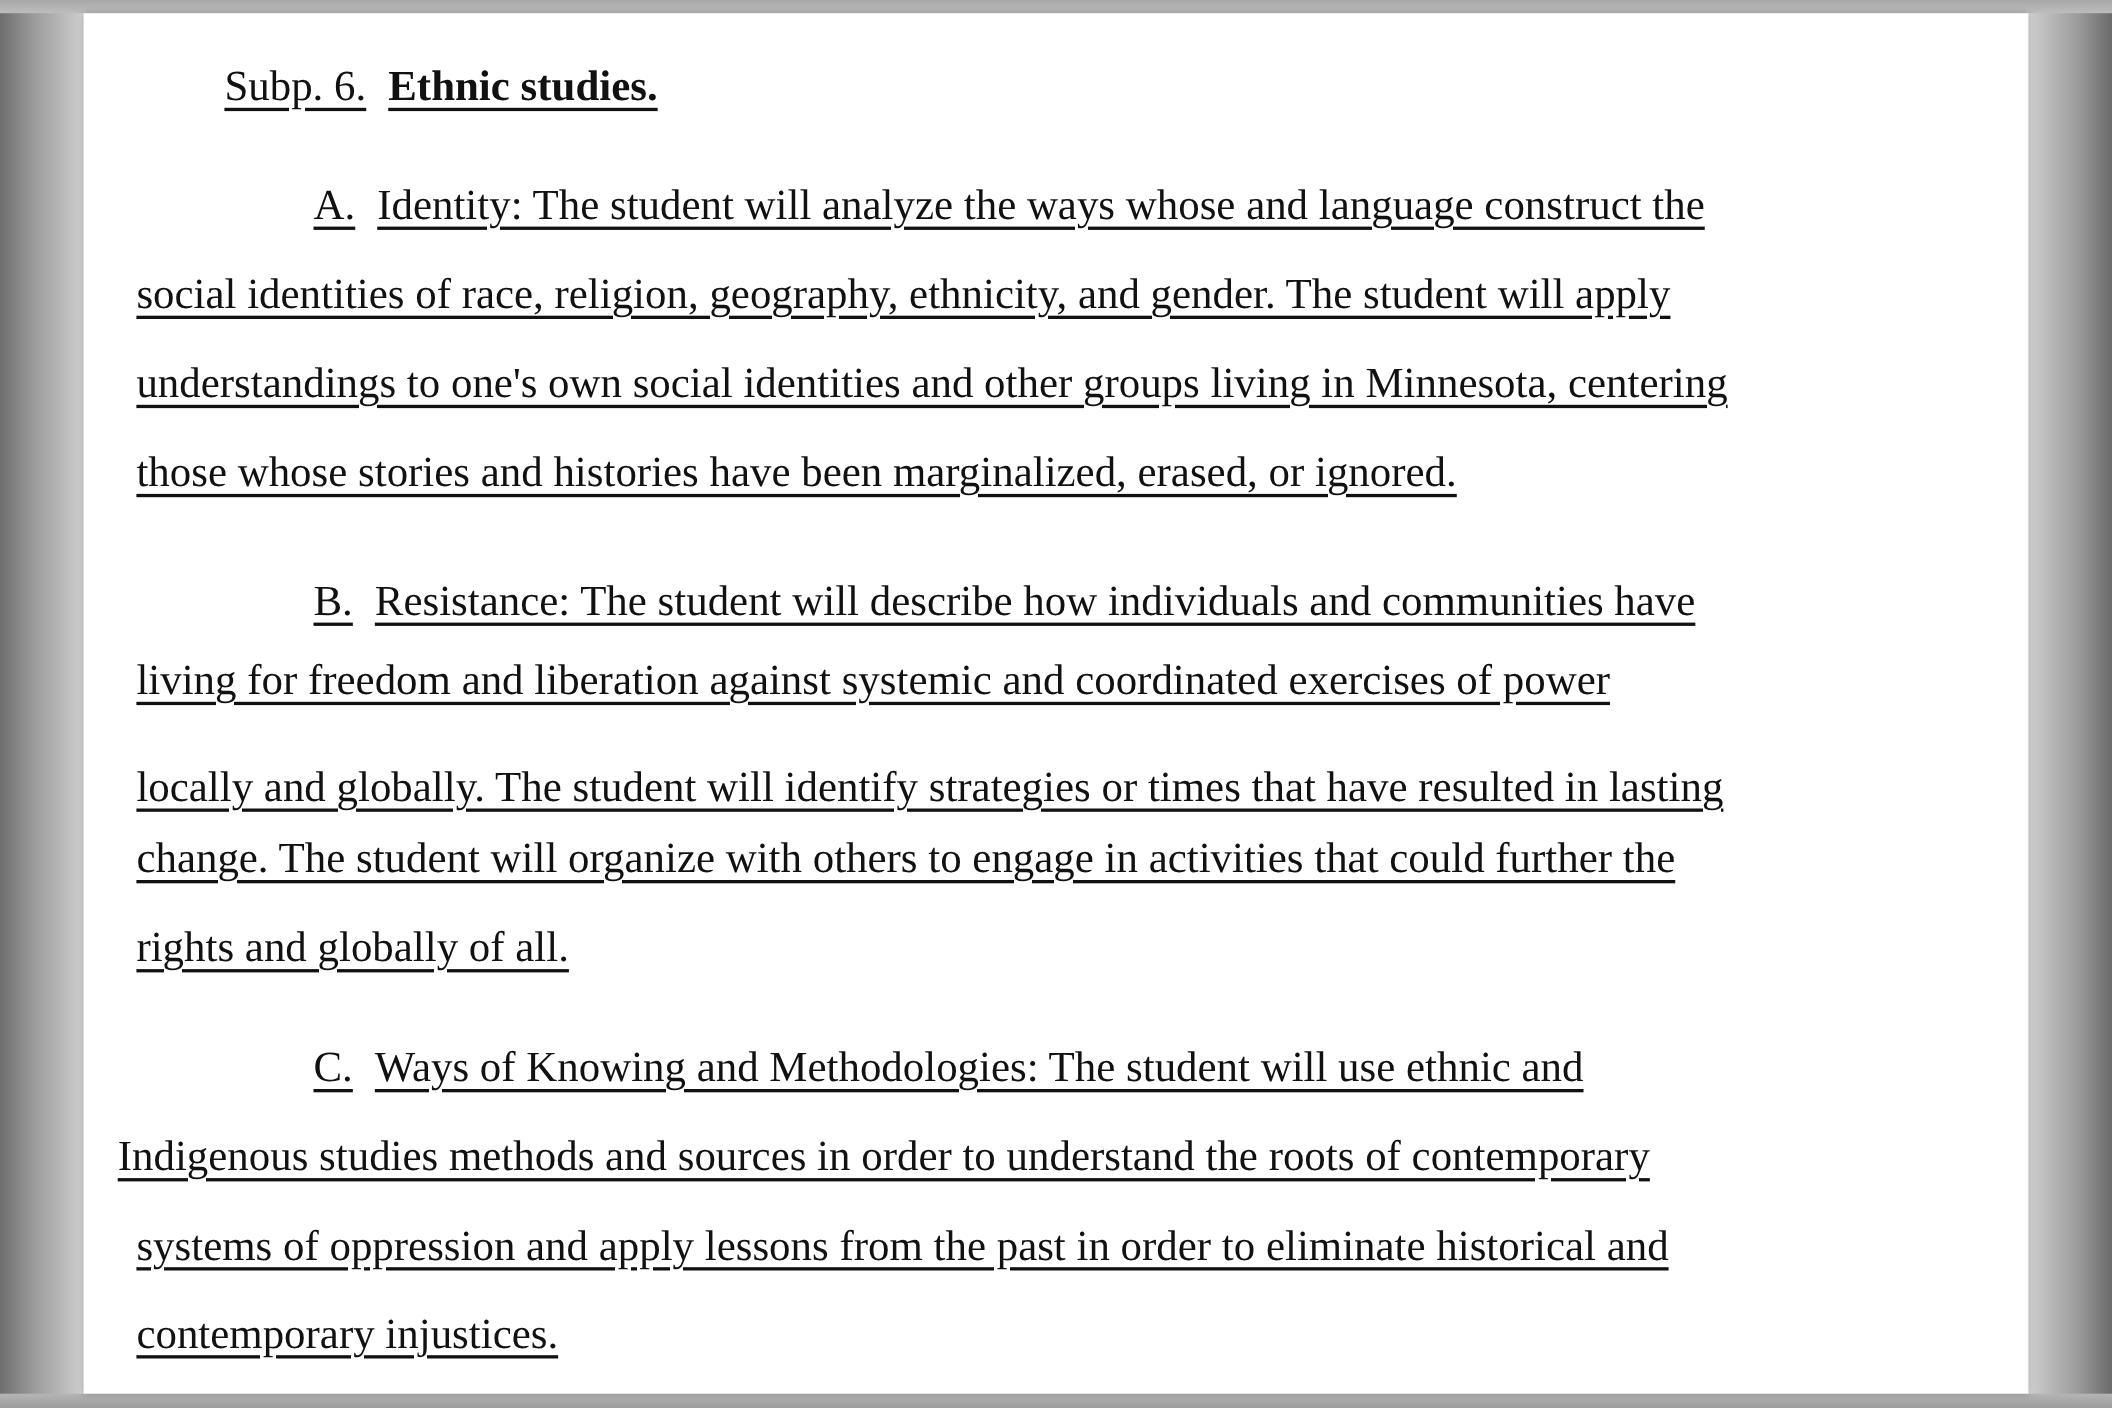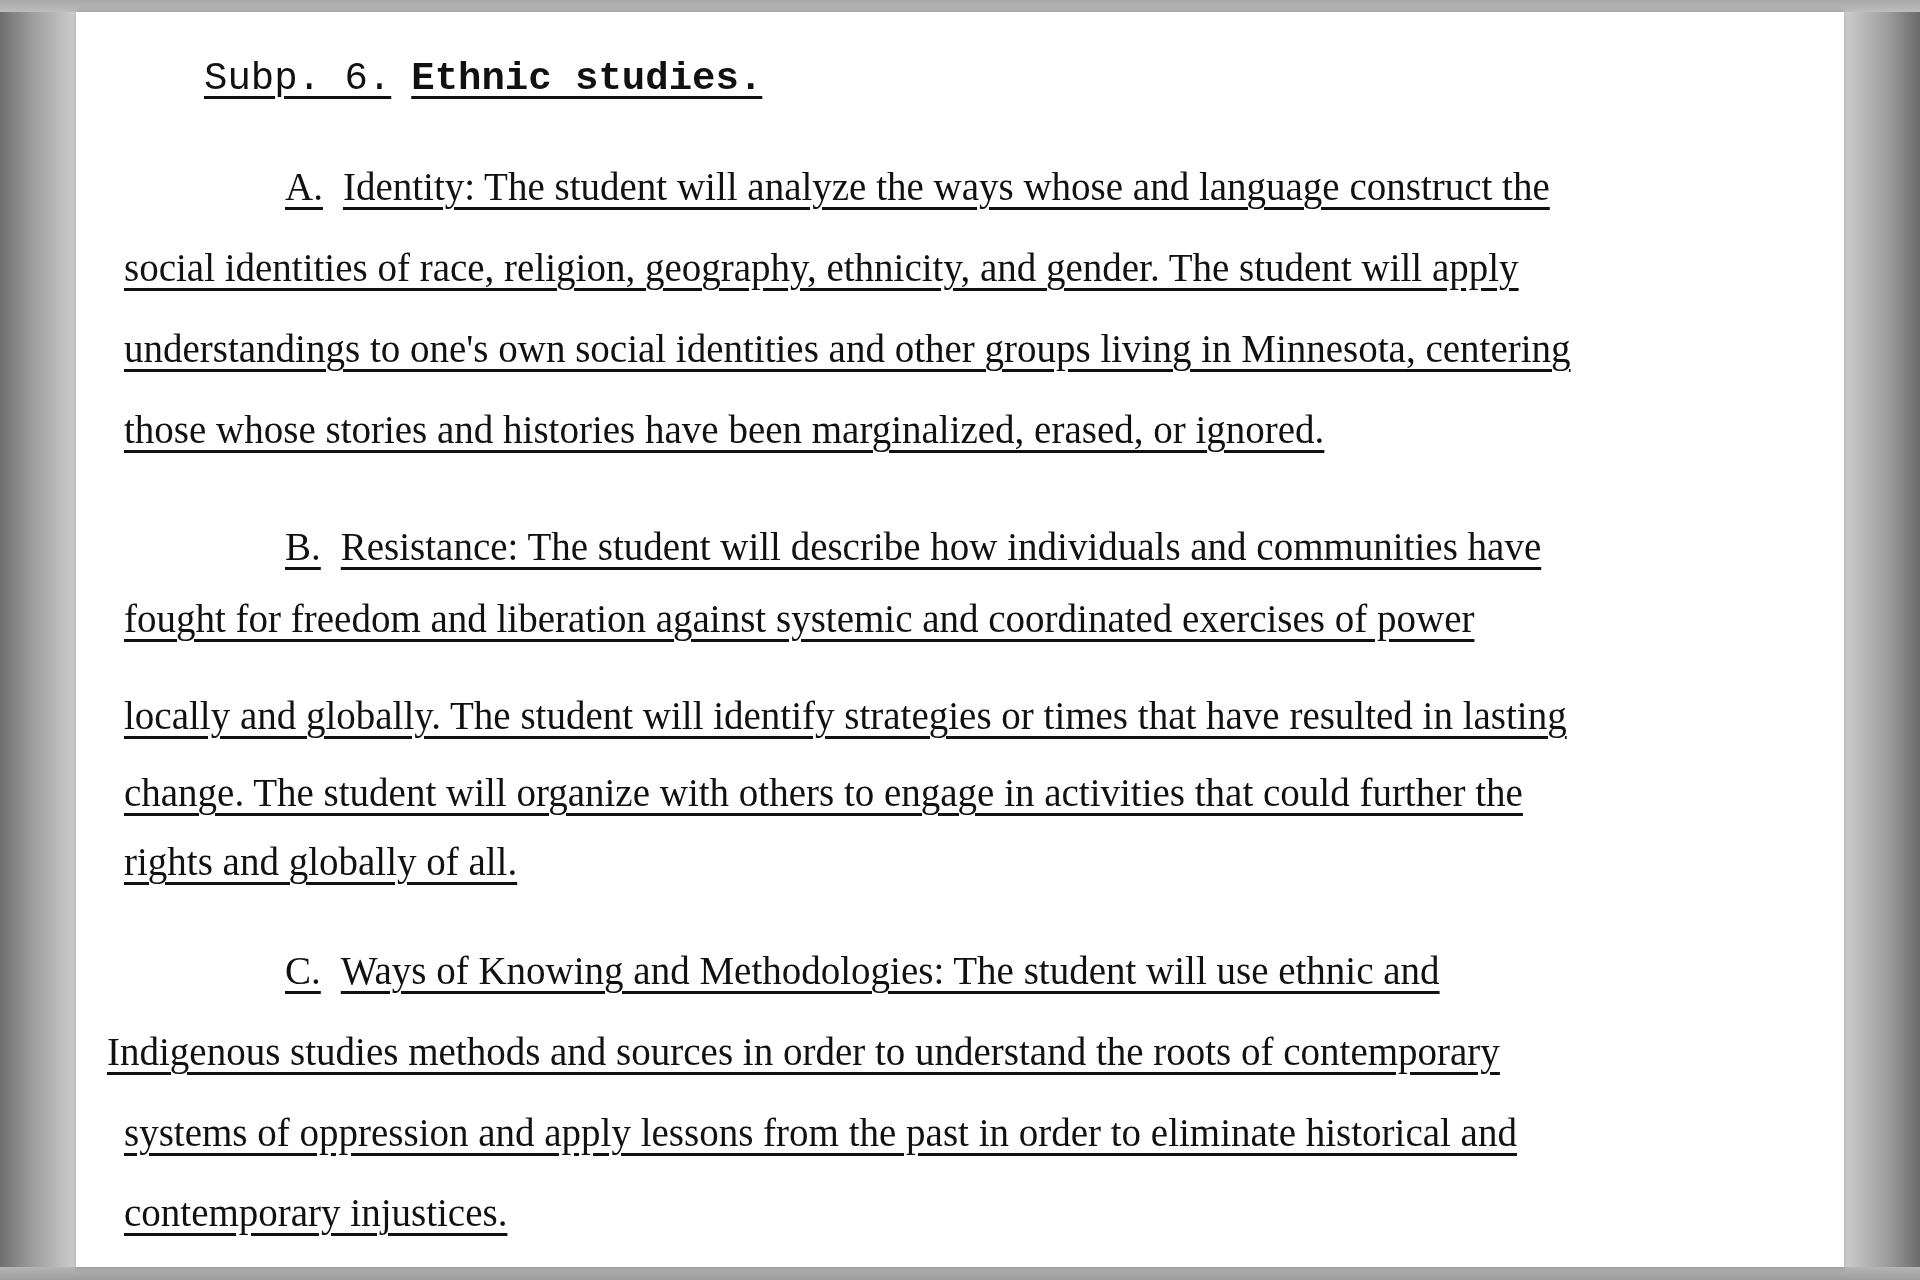--- a/index.html
+++ b/index.html
@@ -47,40 +47,40 @@
   .gap { display: inline-block; width: 20px; }
 </style>
 </head>
 <body>
 
 <div class="frame-top"></div>
 <div class="frame-bottom"></div>
 
 <div class="page">
 
-  <div class="line" style="left:128px; top:44px;font-family:Liberation Mono, monospace;">
+  <div class="line" style="left:128px; top:44px;">
     <span class="u">Subp. 6.</span><span class="gap"></span><span class="u bold">Ethnic studies.</span>
   </div>
 
   <div>
     <div class="line" style="left:209px; top:152px;">
       <span class="u">A.</span><span class="gap"></span><span class="u">Identity: The student will analyze the ways whose and language construct the</span>
     </div>
     <div class="line u" style="left:48px; top:233px;">social identities of race, religion, geography, ethnicity, and gender. The student will apply</div>
     <div class="line u" style="left:48px; top:314px;">understandings to one's own social identities and other groups living in Minnesota, centering</div>
     <div class="line u" style="left:48px; top:395px;text-align:center;">those whose stories and histories have been marginalized, erased, or ignored.</div>
   </div>
 
   <div>
     <div class="line" style="left:209px; top:512px;">
       <span class="u">B.</span><span class="gap"></span><span class="u">Resistance: The student will describe how individuals and communities have</span>
     </div>
-    <div class="line u" style="left:48px; top:584px;">fought for freedom and liberation against systemic and coordinated exercises of power</div>
+    <div class="line u" style="left:48px; top:584px;">living for freedom and liberation against systemic and coordinated exercises of power</div>
     <div class="line u" style="left:48px; top:665px;margin-top:16px;">locally and globally. The student will identify strategies or times that have resulted in lasting</div>
-    <div class="line u" style="left:48px; top:746px;margin-top:12px;">change. The student will organize with others to engage in activities that could further the</div>
+    <div class="line u" style="left:48px; top:746px;">change. The student will organize with others to engage in activities that could further the</div>
     <div class="line u" style="left:48px; top:827px;">rights and globally of all.</div>
   </div>
 
   <div>
     <div class="line" style="left:209px; top:936px;">
       <span class="u">C.</span><span class="gap"></span><span class="u">Ways of Knowing and Methodologies: The student will use ethnic and</span>
     </div>
     <div class="line u" style="left:31px; top:1017px;">Indigenous studies methods and sources in order to understand the roots of contemporary</div>
     <div class="line u" style="left:48px; top:1098px;">systems of oppression and apply lessons from the past in order to eliminate historical and</div>
     <div class="line u" style="left:48px; top:1178px;">contemporary injustices.</div>

